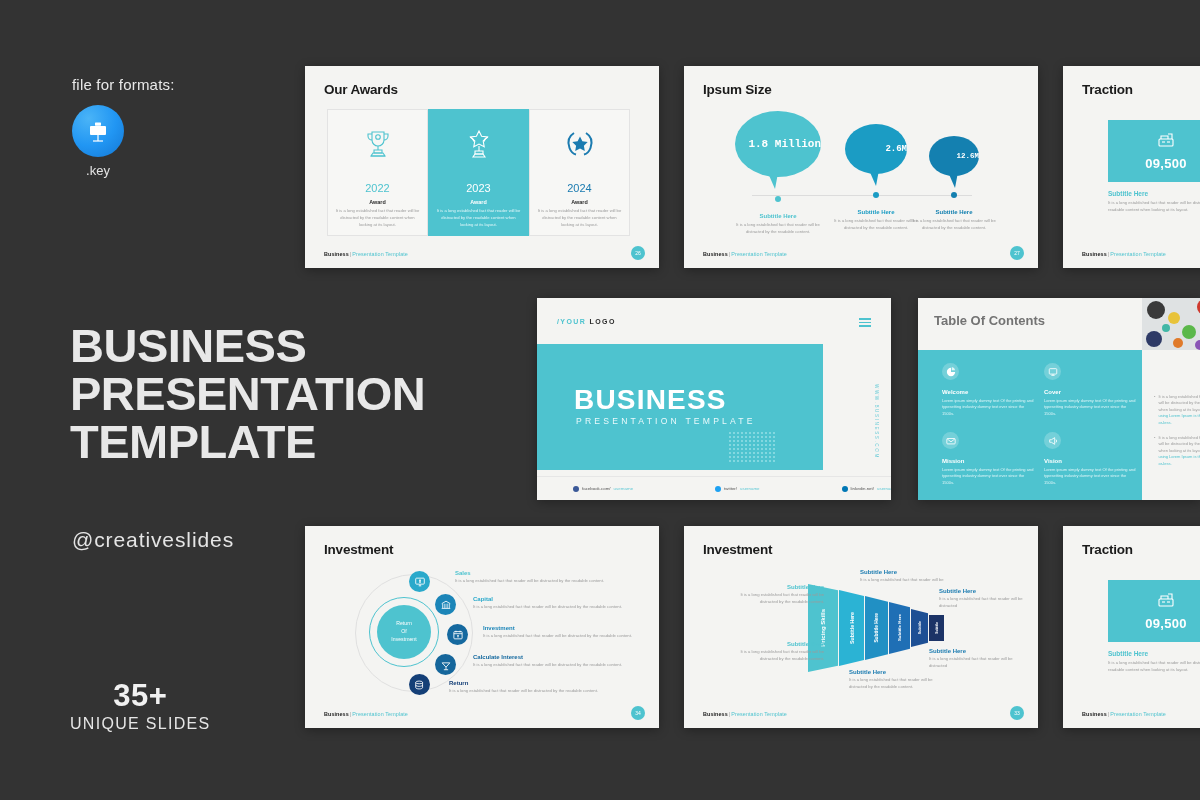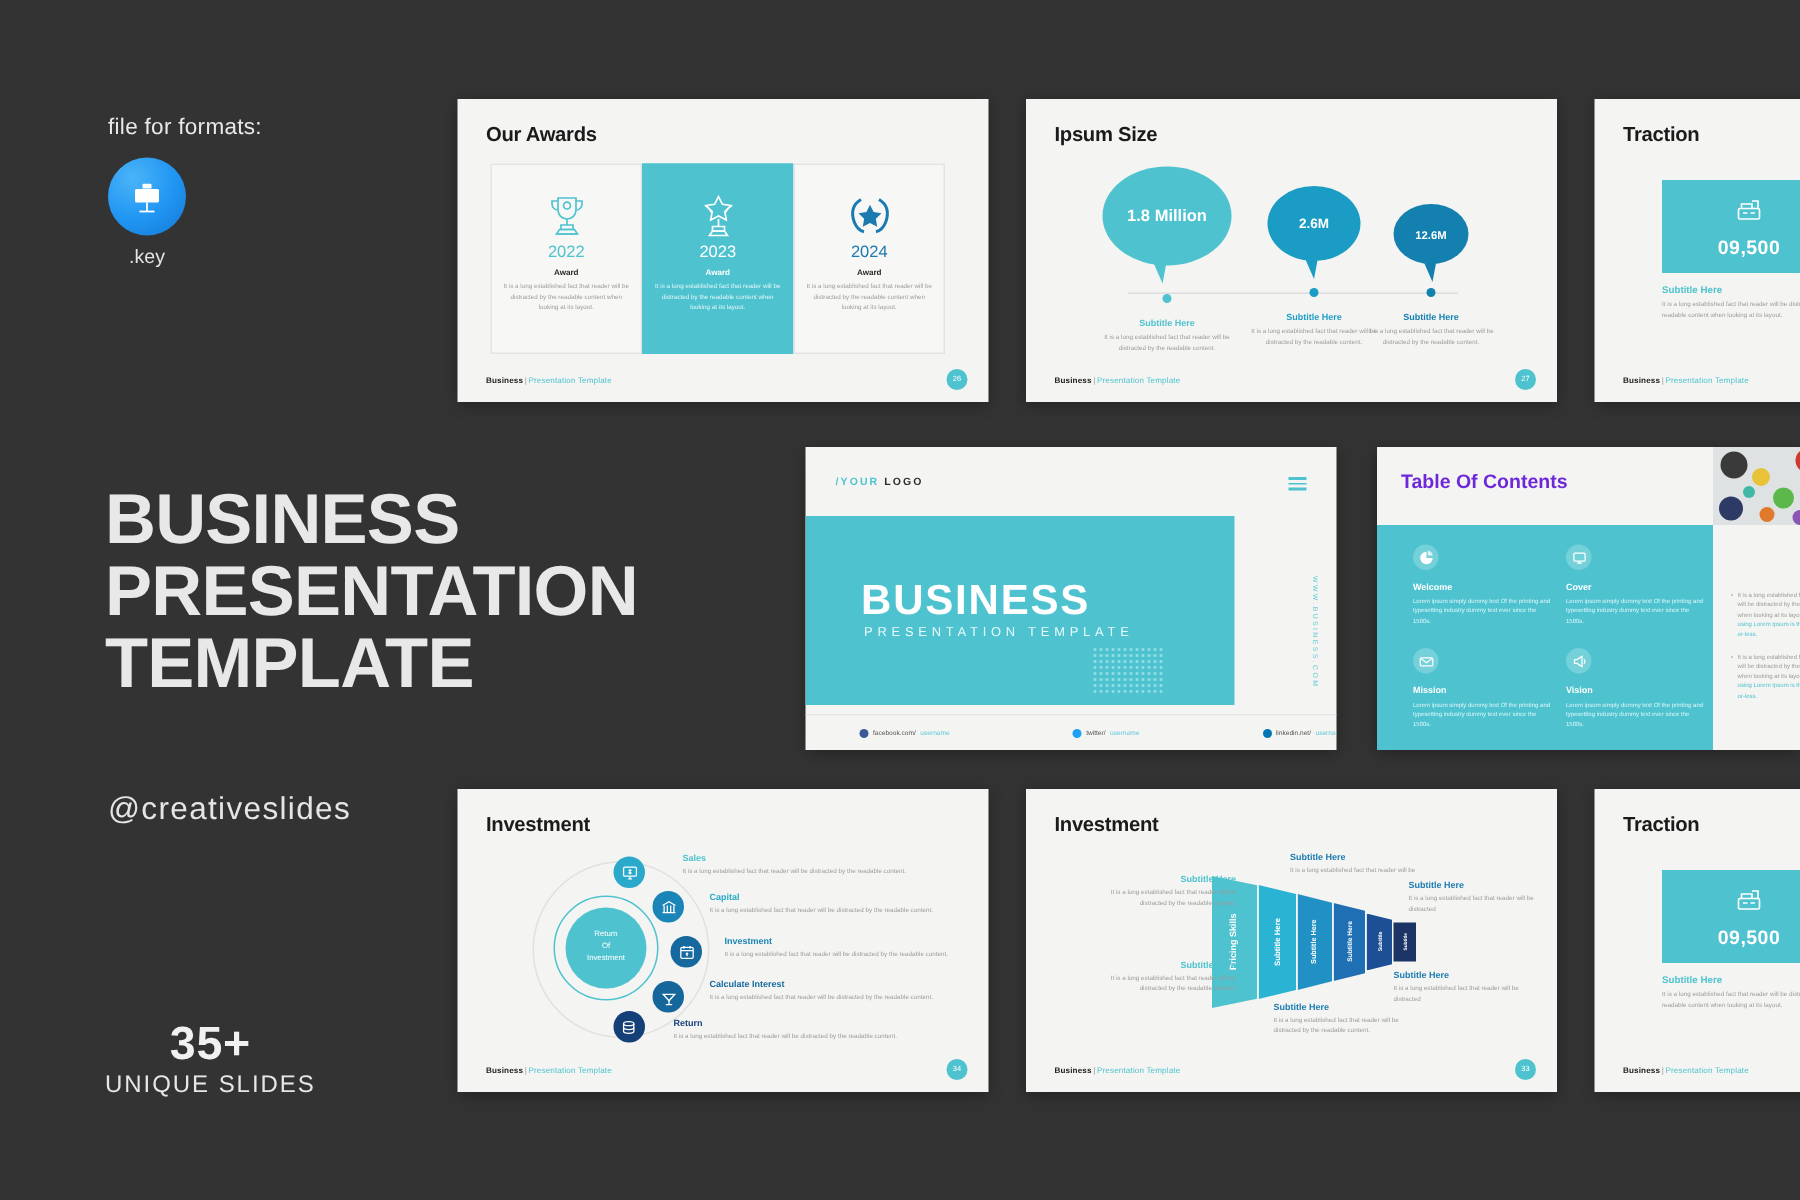--- a/index.html
+++ b/index.html
@@ -67,33 +67,33 @@
   .lorem { color: #9b9b9b; font-size: 4.2px; line-height: 1.62; }
 
   
   .aw-row { position: absolute; left: 22px; top: 43px; display: flex; gap: 0; }
   .aw-card {
     width: 101px; height: 127px; border: 1px solid #e3e3e3; background: #f7f7f5;
     display: flex; flex-direction: column; align-items: center; padding-top: 16px;
   }
   .aw-card.mid { background: #4ec3cf; border-color: #4ec3cf; }
   .aw-icon { height: 36px; display: flex; align-items: center; }
-  .aw-year { font-size: 11px; color: #4ec3cf; margin-top: 0; font-weight: 400; }
+  .aw-year { font-size: 11px; color: #4ec3cf; margin-top: 20px; font-weight: 400; }
   .aw-card.mid .aw-year { color: #ffffff; }
   .aw-card:nth-child(3) .aw-year { color: #1b7bb0; }
   .aw-label { font-size: 5.4px; font-weight: 700; color: #2a2a2a; margin-top: 5px; }
   .aw-card.mid .aw-label { color: #fff; }
   .aw-text { width: 84px; text-align: center; margin-top: 3px; }
   .aw-card.mid .aw-text { color: #e3f7f9; }
 
   
   .mk-group { position: absolute; top: 45px; text-align: center; }
   .bubble {
-    border-radius: 50%; display: flex; align-items: center; justify-content: center;
-    color: #fff; font-weight: 700; position: relative; margin: 0 auto;
+    border-radius: 50%; display: flex; align-items: center; justify-content: flex-end;
+    color: #fff; font-weight: 700; position: relative; margin: 0 auto; font-family: Liberation Mono, monospace;
   }
   .bubble:after {
     content: ""; position: absolute; bottom: -12px; left: 38%;
     border-left: 7px solid transparent; border-right: 3px solid transparent;
     border-top: 16px solid currentColor;
   }
   .mk-line { position: absolute; left: 68px; top: 129px; width: 220px; height: 1px; background: #dcdcdc; }
   .mk-dot { width: 6px; height: 6px; border-radius: 50%; margin: 0 auto; position: relative; top: -3px; }
   .mk-sub { font-size: 6px; font-weight: 700; margin-top: 8px; }
   .mk-text { width: 88px; text-align: center; margin: 3px auto 0; }
@@ -123,21 +123,21 @@
     position: absolute; right: 12px; top: 86px;
     writing-mode: vertical-rl; font-size: 4.6px; color: #6fcdd8; letter-spacing: 1.6px;
   }
   .cv-footbar { position: absolute; left: 0; bottom: 0; width: 100%; height: 24px; border-top: 1px solid #e6e6e6; display: flex; align-items: center; }
   .cv-social { display: flex; align-items: center; gap: 3px; font-size: 4.4px; }
   .cv-social .dot { width: 6px; height: 6px; border-radius: 50%; display: inline-block; }
   .cv-social b { color: #555; font-weight: 400; }
   .cv-social span { color: #5fc9d6; }
 
   
-  .toc-title { position: absolute; left: 16px; top: 15px; font-size: 13px; font-weight: 700; color: #6d28d9; }
+  .toc-title { position: absolute; left: 16px; top: 15px; font-size: 13px; font-weight: 700; color: #737373; }
   .toc-band { position: absolute; left: 0; top: 52px; width: 224px; height: 153px; background: #4ec3cf; }
   .toc-photo { position: absolute; left: 224px; top: 0; width: 90px; height: 52px; overflow: hidden; }
   .toc-item { position: absolute; width: 92px; }
   .toc-ico { width: 17px; height: 17px; border-radius: 50%; background: rgba(255,255,255,.22); display: flex; align-items: center; justify-content: center; }
   .toc-h { color: #fff; font-size: 6px; font-weight: 700; margin-top: 9px; }
   .toc-t { color: #ddf6f8; font-size: 4px; line-height: 1.6; margin-top: 3px; }
   .toc-bullets { position: absolute; left: 236px; top: 96px; width: 78px; }
   .toc-bullet { display: flex; gap: 3px; margin-bottom: 9px; font-size: 4px; line-height: 1.6; color: #9c9c9c; }
   .toc-bullet em { color: #4ec3cf; font-style: normal; }
 

